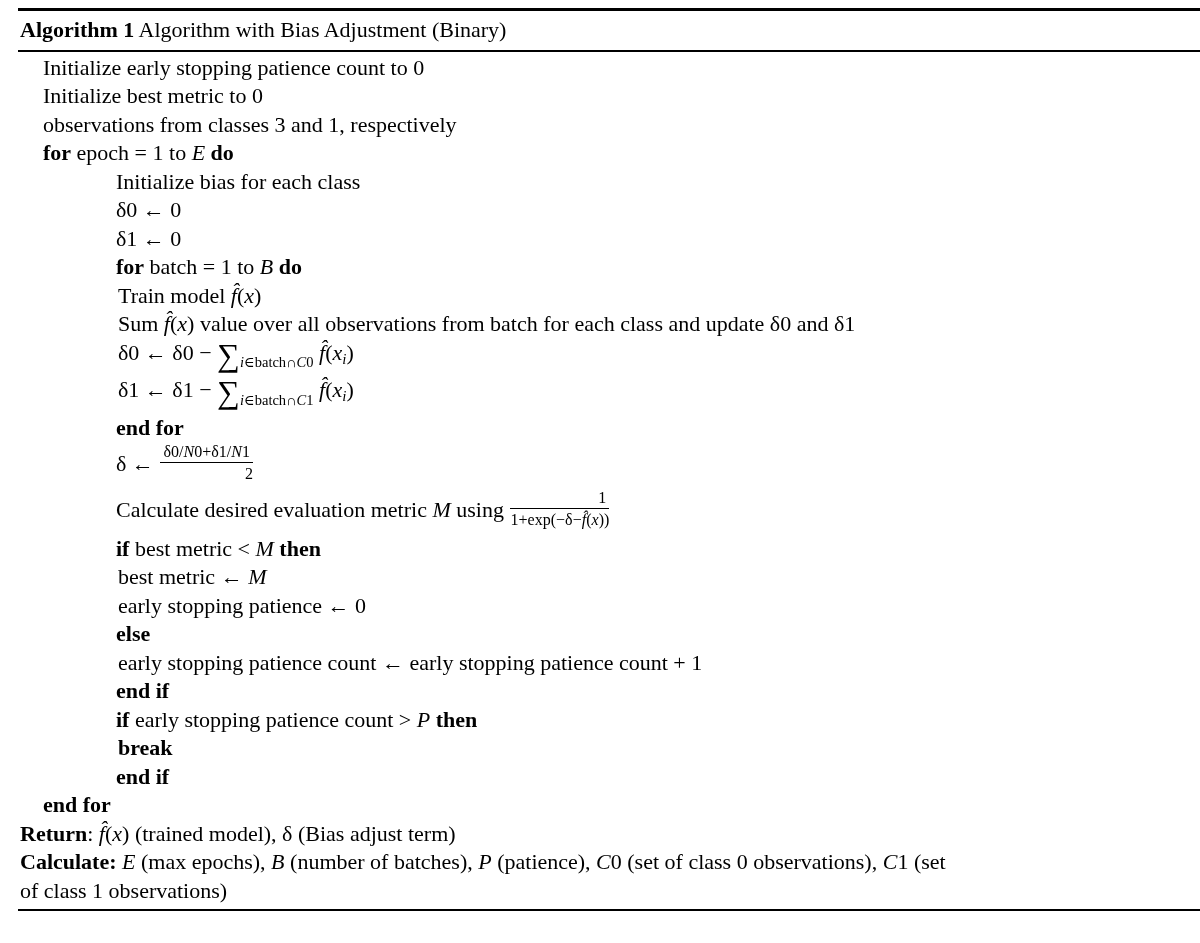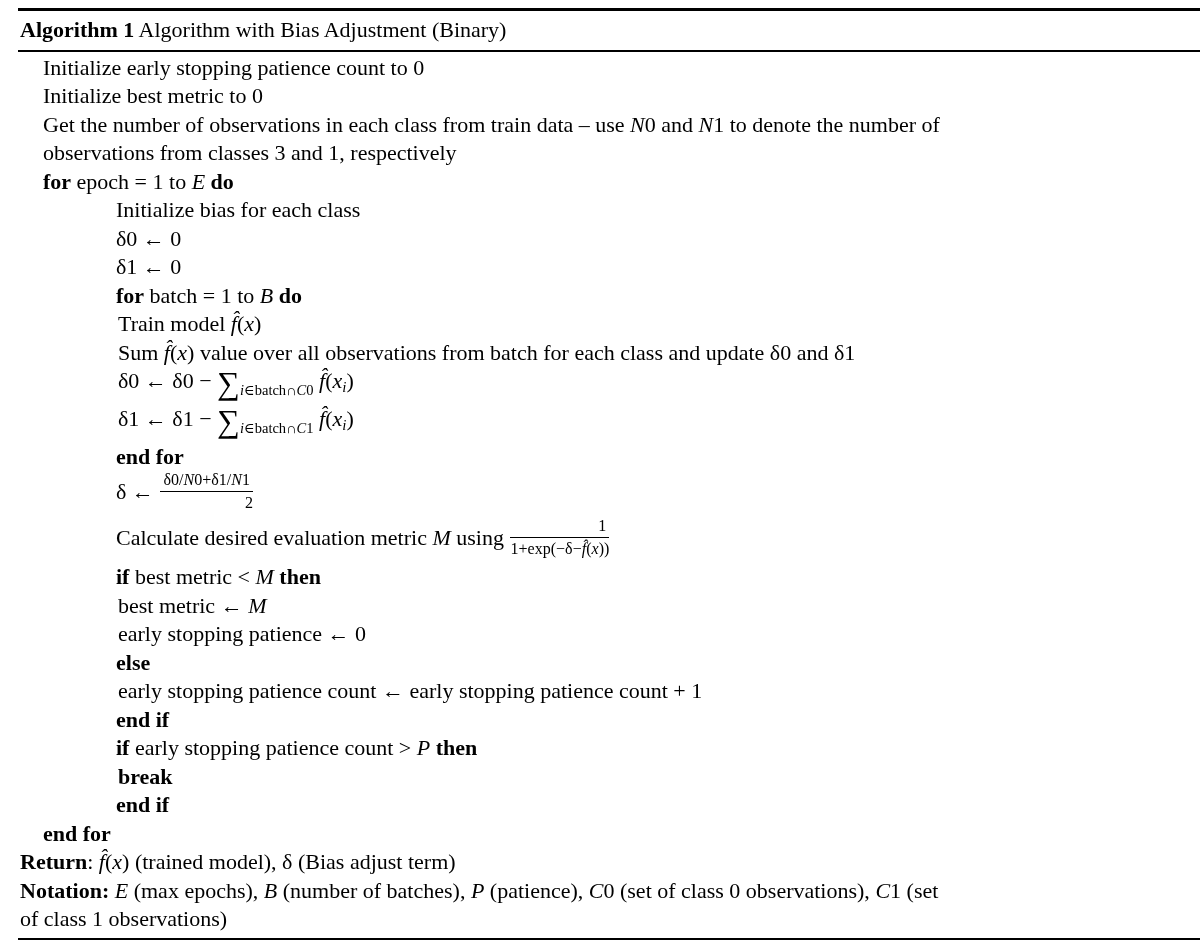--- a/index.html
+++ b/index.html
@@ -78,21 +78,20 @@
 
 <div class="page">
   <div class="rule rule-thick"></div>
   <div class="algo-header">
     <span class="s-b">Algorithm 1</span><span> Algorithm with Bias Adjustment (Binary)</span>
   </div>
   <div class="rule rule-thin"></div>
   <div class="algo-body">
       <div class="line ind1"><span>Initialize early stopping patience count to 0</span></div>
       <div class="line ind1"><span>Initialize best metric to 0</span></div>
-      <div class="line ind1"><span>Get the number of observations in each class from train data – use </span><span class="s-i">N</span><span>0 and </span><span class="s-i">N</span><span>1 to denote the number of</span></div>
       <div class="line ind1"><span>observations from classes 3 and 1, respectively</span></div>
       <div class="line ind1"><span class="s-b">for</span><span> epoch = 1 to </span><span class="s-i">E</span><span> </span><span class="s-b">do</span></div>
       <div class="line ind2"><span>Initialize bias for each class</span></div>
       <div class="line ind2"><span>δ0 ← 0</span></div>
       <div class="line ind2"><span>δ1 ← 0</span></div>
       <div class="line ind2"><span class="s-b">for</span><span> batch = 1 to </span><span class="s-i">B</span><span> </span><span class="s-b">do</span></div>
       <div class="line ind3"><span>Train model </span><span class="s-i">f̂</span><span>(</span><span class="s-i">x</span><span>)</span></div>
       <div class="line ind3"><span>Sum </span><span class="s-i">f̂</span><span>(</span><span class="s-i">x</span><span>) value over all observations from batch for each class and update δ0 and δ1</span></div>
       <div class="line ind3"><span>δ0 ← δ0 − </span><span class="sum"><span class="sigma">∑</span><span class="sumsub"><span class="s-i">i</span><span>∈batch∩</span><span class="s-i">C</span><span>0</span></span></span><span> </span><span class="s-i">f̂</span><span>(</span><span class="s-i">x</span><span class="s-isub">i</span><span>)</span></div>
       <div class="line ind3"><span>δ1 ← δ1 − </span><span class="sum"><span class="sigma">∑</span><span class="sumsub"><span class="s-i">i</span><span>∈batch∩</span><span class="s-i">C</span><span>1</span></span></span><span> </span><span class="s-i">f̂</span><span>(</span><span class="s-i">x</span><span class="s-isub">i</span><span>)</span></div>
@@ -103,17 +102,17 @@
       <div class="line ind3"><span>best metric ← </span><span class="s-i">M</span></div>
       <div class="line ind3"><span>early stopping patience ← 0</span></div>
       <div class="line ind2"><span class="s-b">else</span></div>
       <div class="line ind3"><span>early stopping patience count ← early stopping patience count + 1</span></div>
       <div class="line ind2"><span class="s-b">end if</span></div>
       <div class="line ind2"><span class="s-b">if</span><span> early stopping patience count &gt; </span><span class="s-i">P</span><span> </span><span class="s-b">then</span></div>
       <div class="line ind3"><span class="s-b">break</span></div>
       <div class="line ind2"><span class="s-b">end if</span></div>
       <div class="line ind1"><span class="s-b">end for</span></div>
       <div class="line ind0"><span class="s-b">Return</span><span>: </span><span class="s-i">f̂</span><span>(</span><span class="s-i">x</span><span>) (trained model), δ (Bias adjust term)</span></div>
-      <div class="line ind0"><span class="s-b">Notation: </span><span class="s-i">E</span><span> (max epochs), </span><span class="s-i">B</span><span> (number of batches), </span><span class="s-i">P</span><span> (patience), </span><span class="s-i">C</span><span>0 (set of class 0 observations), </span><span class="s-i">C</span><span>1 (set</span></div>
+      <div class="line ind0"><span class="s-b">Calculate: </span><span class="s-i">E</span><span> (max epochs), </span><span class="s-i">B</span><span> (number of batches), </span><span class="s-i">P</span><span> (patience), </span><span class="s-i">C</span><span>0 (set of class 0 observations), </span><span class="s-i">C</span><span>1 (set</span></div>
       <div class="line ind0"><span>of class 1 observations)</span></div>
     </div>
   <div class="rule rule-med"></div>
 </div>
 
 </body></html>

